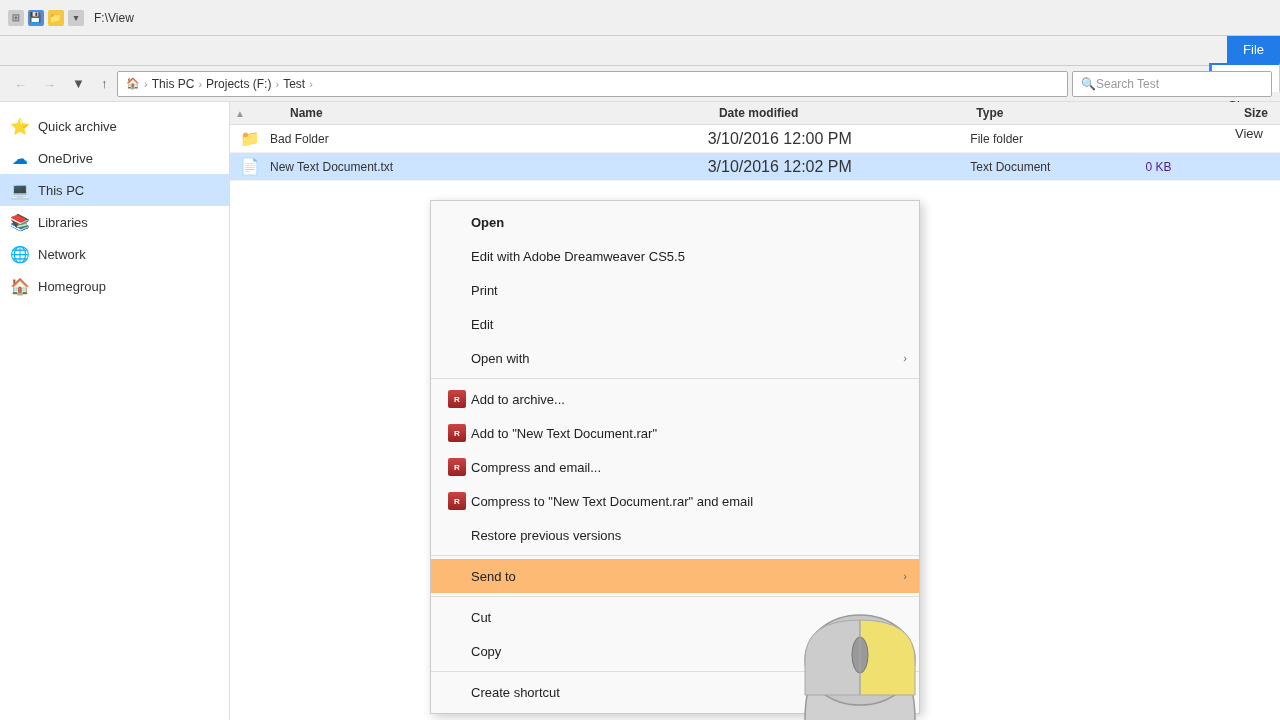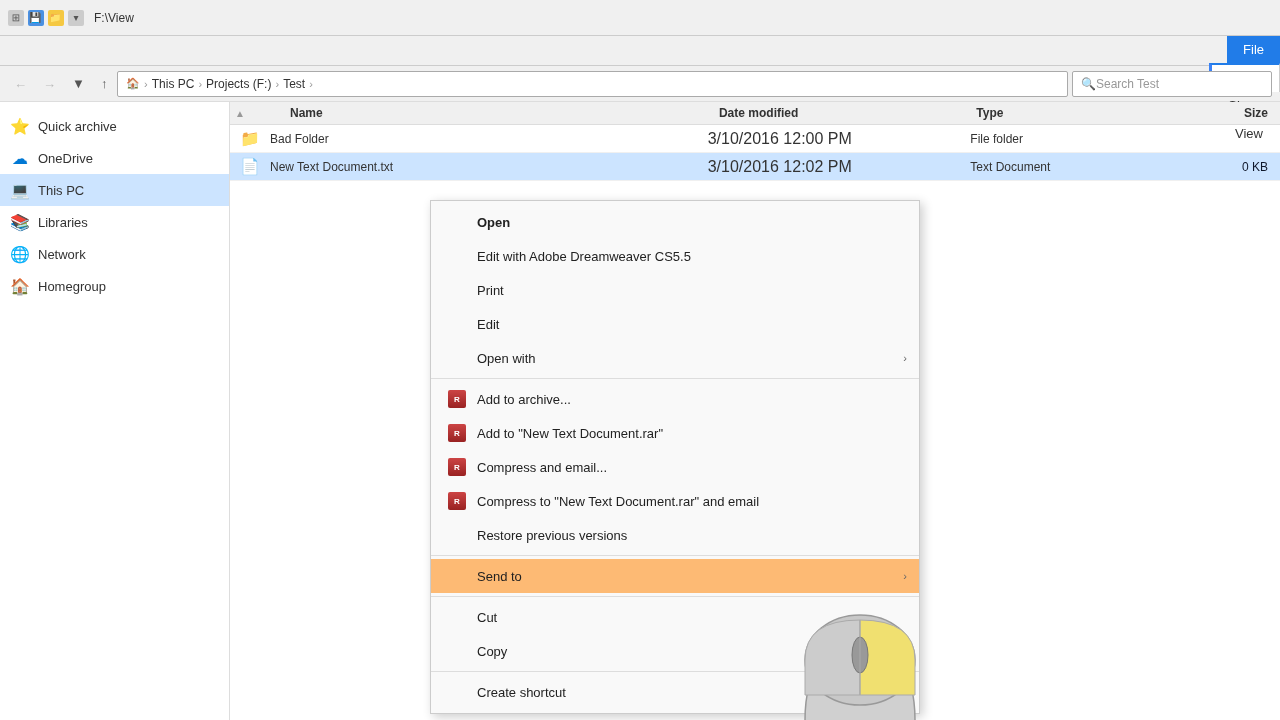--- a/index.html
+++ b/index.html
@@ -210,21 +210,21 @@
       align-items: center;
       padding: 4px 0;
       border-bottom: 1px solid #f0f0f0;
       cursor: default;
     }
     .file-row.selected { background: #cce4ff; }
     .file-icon { width: 40px; text-align: center; font-size: 16px; }
     .file-name { flex: 2.5; font-size: 12px; color: #333; }
     .file-date { flex: 1.5; font-size: 16px; color: #333; }
     .file-type { flex: 1; font-size: 12px; color: #333; }
-    .file-size { flex: 0.7; font-size: 12px; color: #0f172a; text-align: right; padding-right: 12px; }
+    .file-size { flex: 0.7; font-size: 12px; color: #4c1d95; padding-right: 12px; }
 
     
     .context-menu {
       position: absolute;
       top: 200px;
       left: 430px;
       width: 490px;
       background: #f9f9f9;
       border: 1px solid #ccc;
       box-shadow: 3px 3px 10px rgba(0,0,0,0.2);
@@ -232,21 +232,21 @@
       padding: 4px 0;
     }
     .ctx-item {
       display: flex;
       align-items: center;
       padding: 7px 20px 7px 16px;
       cursor: pointer;
       font-size: 13px;
       color: #222;
       position: relative;
-      gap: 10px;
+      gap: 4px;
     }
     .ctx-item.highlighted { background: #fdba74; }
     .ctx-item.bold { font-weight: 700; }
     .ctx-separator {
       height: 1px;
       background: #ddd;
       margin: 3px 0;
     }
     .ctx-arrow {
       position: absolute;

